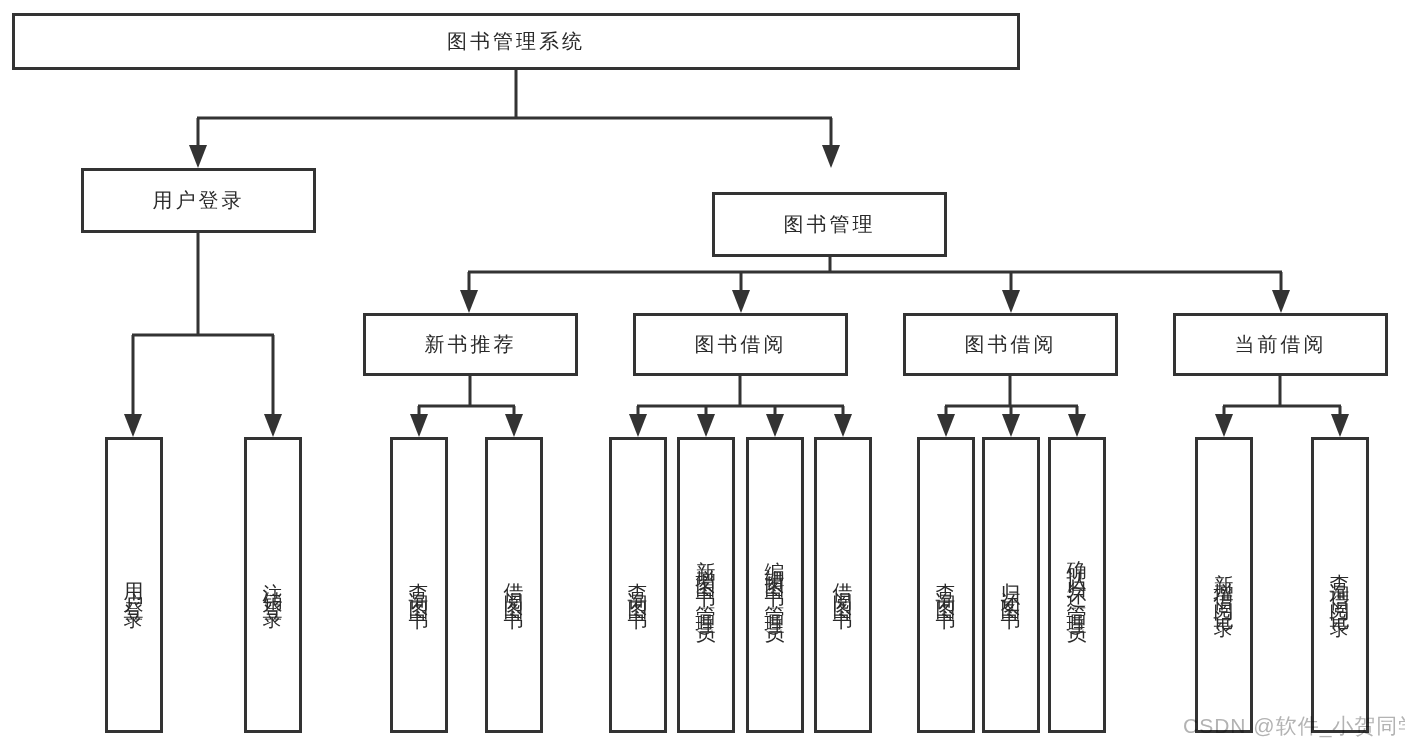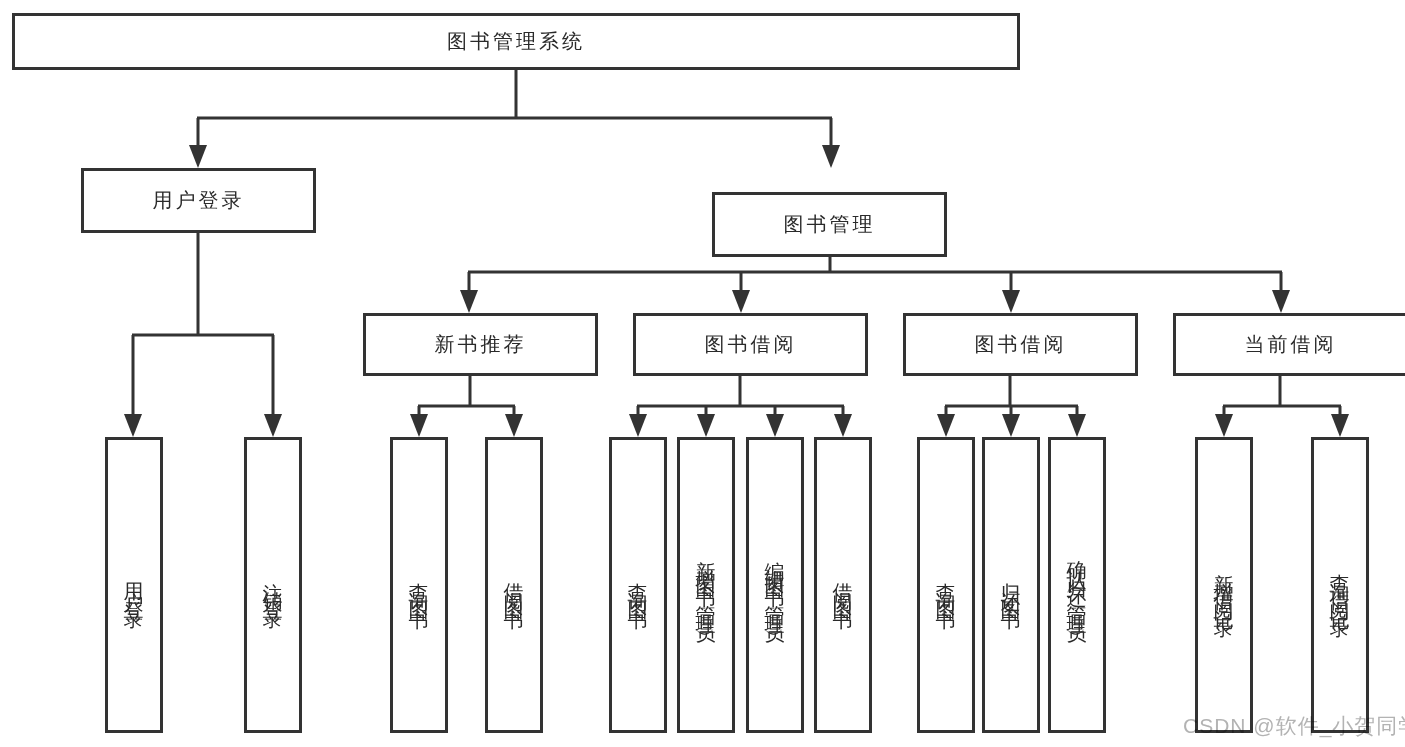--- a/index.html
+++ b/index.html
@@ -38,21 +38,21 @@
     letter-spacing: 9px;
     line-height: 1.1;
     white-space: nowrap;
   }
   
   #n-root { left: 12px; top: 13px; width: 1008px; height: 57px; justify-content: center; }
   
   #n-user-login-group { left: 81px;  top: 168px; width: 235px; height: 65px; }
   #n-book-mgmt-group  { left: 712px; top: 168px; width: 235px; height: 65px; margin-top: 24px; }
   
-  .l3 { top: 313px; width: 235px; height: 63px; }
+  .l3 { top: 313px; width: 215px; height: 63px; }
   #n-new-book-rec   { left: 363px; }
   #n-book-borrow    { left: 633px; }
   #n-current-borrow { left: 903px; }
   #n-borrow-records { left: 1173px; }
   
   .leaf { top: 437px; width: 58px; height: 296px; }
   #n-leaf-user-login     { left: 105px; }
   #n-leaf-logout         { left: 244px; }
   #n-leaf-query-book-1   { left: 390px; }
   #n-leaf-borrow-book-1  { left: 485px; }

